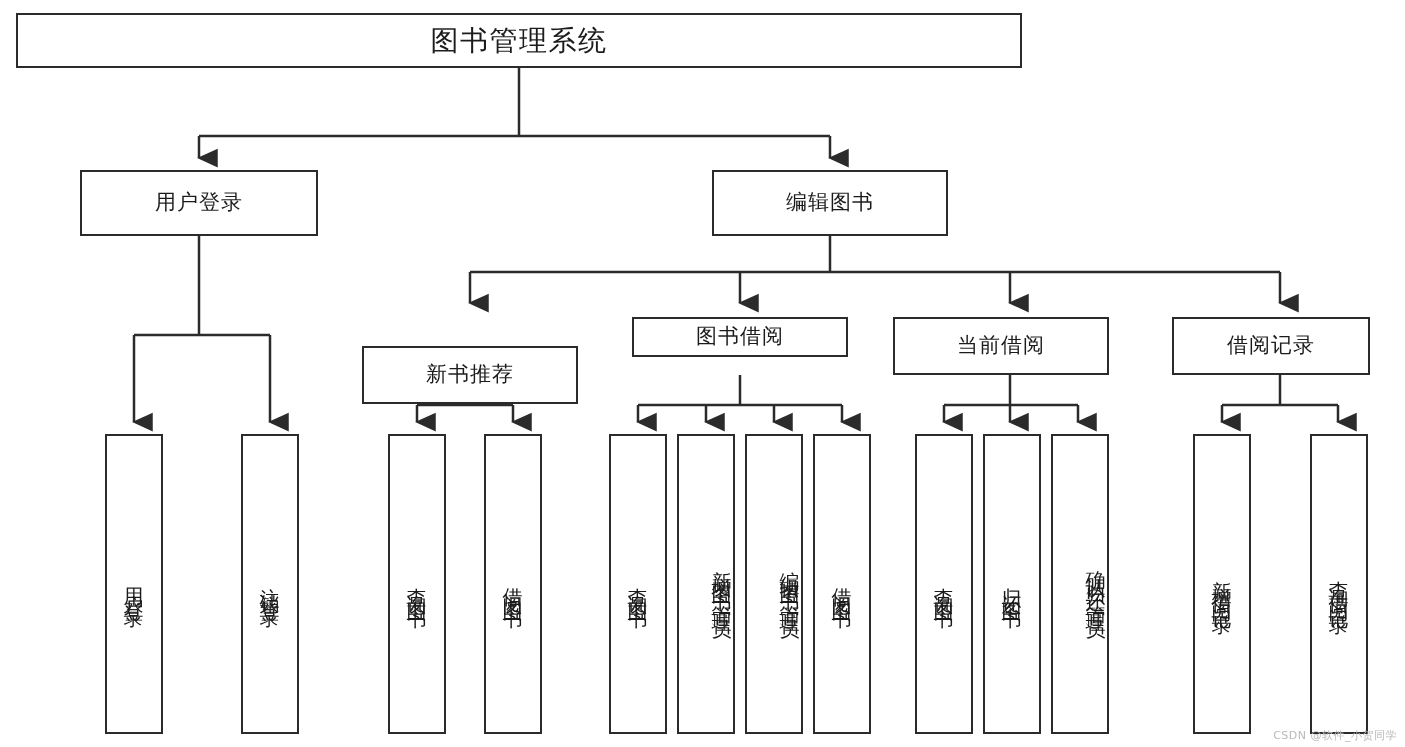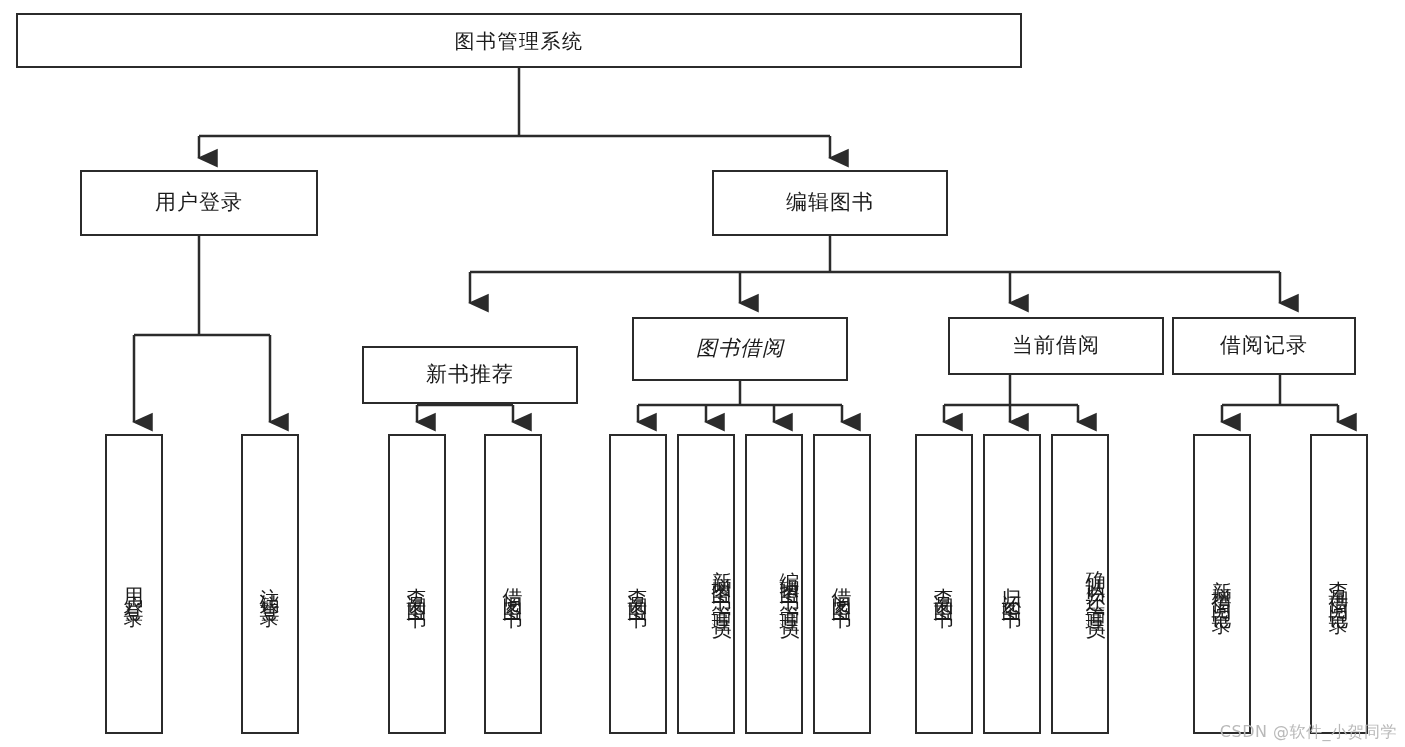--- a/index.html
+++ b/index.html
@@ -32,21 +32,21 @@
     align-items: center;
     justify-content: center;
     color: #1b1b1b;
   }
   .node.horiz {
     font-size: 21px;
     letter-spacing: 1px;
     line-height: 1.2;
   }
   .node.root {
-    font-size: 20px;
+    font-size: 28px;
     letter-spacing: 1.5px;
   }
   .node.vert {
     writing-mode: vertical-rl;
     text-orientation: upright;
     font-size: 20px;
     letter-spacing: 7px;
     line-height: 1.1;
     padding-top: 4px;
     align-items: flex-start;
@@ -55,21 +55,21 @@
   .node.vert.topalign {
     align-items: flex-start;
   }
   .node.vert span {
     display: block;
   }
   #watermark {
     position: absolute;
     right: 8px;
     bottom: 4px;
-    font-size: 16px;
+    font-size: 11px;
     color: #b9b9b9;
     letter-spacing: 0.5px;
     white-space: nowrap;
   }
 </style>
 </head>
 <body>
 
 <div id="canvas">
 
@@ -133,27 +133,27 @@
   <div class="node horiz" style="left:80px; top:170px; width:238px; height:66px;">
     <span>用户登录</span>
   </div>
   <div class="node horiz" style="left:712px; top:170px; width:236px; height:66px;">
     <span>编辑图书</span>
   </div>
 
   <div class="node horiz" style="left:362px; top:317px; width:216px; height:58px;margin-top:29px;">
     <span>新书推荐</span>
   </div>
-  <div class="node horiz" style="left:632px; top:317px; width:216px; height:64px;font-style:italic;">
+  <div class="node horiz" style="left:632px; top:317px; width:216px; height:40px;">
     <span>图书借阅</span>
   </div>
-  <div class="node horiz" style="left:948px; top:317px; width:216px; height:58px;">
+  <div class="node horiz" style="left:893px; top:317px; width:216px; height:58px;">
     <span>当前借阅</span>
   </div>
-  <div class="node horiz" style="left:1172px; top:317px; width:184px; height:58px;">
+  <div class="node horiz" style="left:1172px; top:317px; width:198px; height:58px;">
     <span>借阅记录</span>
   </div>
 
   <div class="node vert" style="left:105px; top:434px; width:58px; height:300px; align-items:center;">
     <span>用户登录</span>
   </div>
   <div class="node vert" style="left:241px; top:434px; width:58px; height:300px; align-items:center;">
     <span>注销登录</span>
   </div>
 

